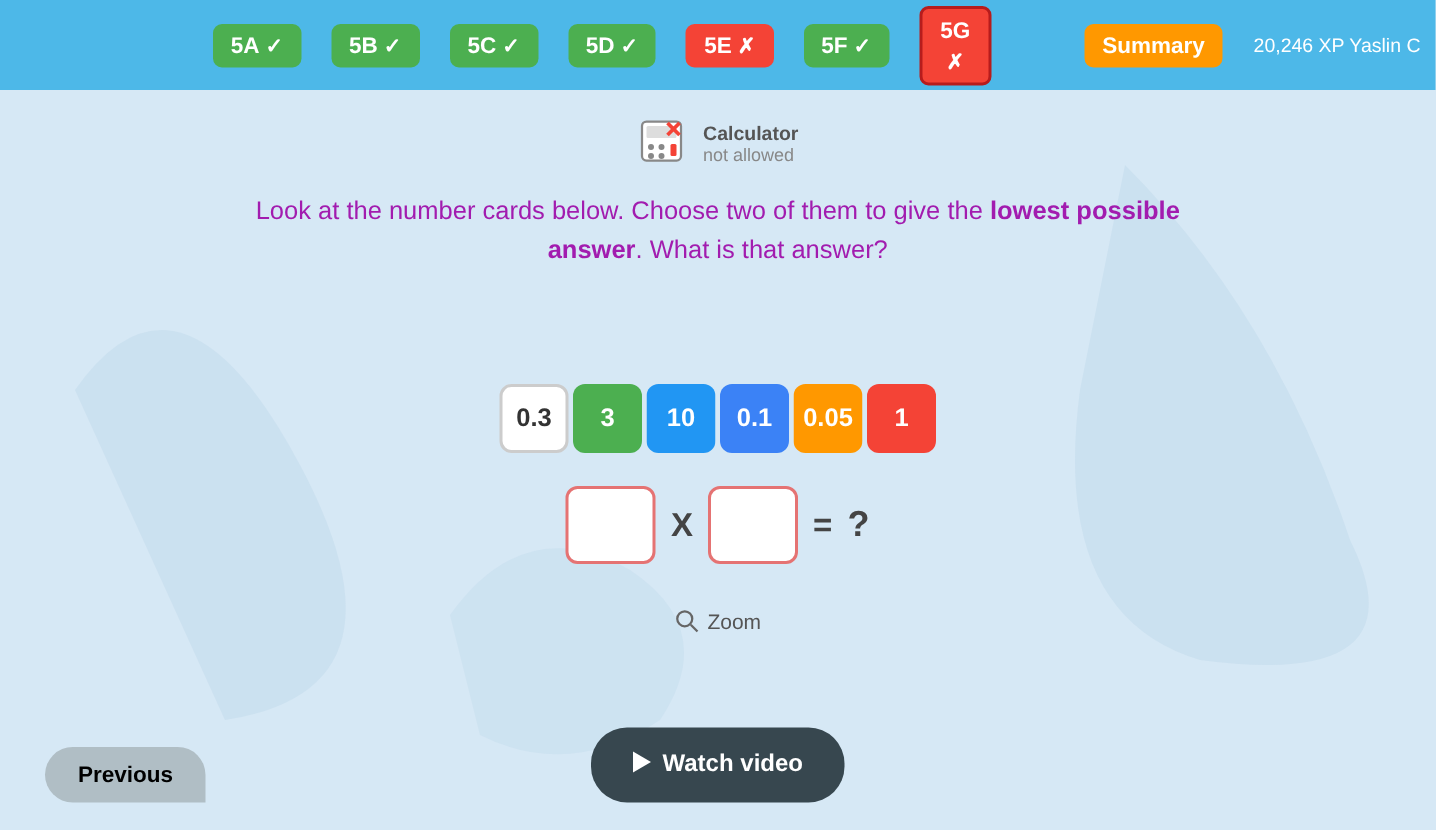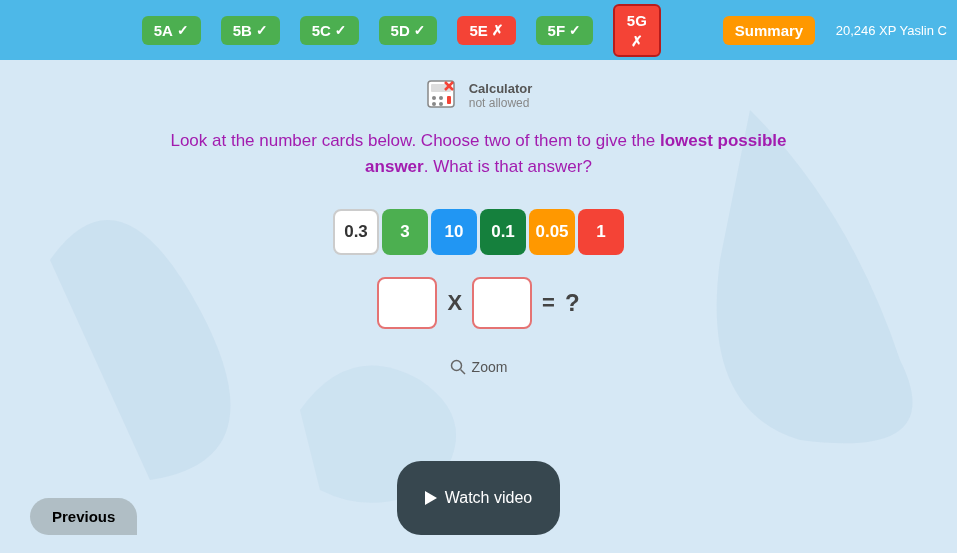--- a/index.html
+++ b/index.html
@@ -135,40 +135,41 @@
       display: flex;
       align-items: center;
       justify-content: center;
       width: 46px;
       height: 46px;
       border-radius: 8px;
       font-size: 17px;
       font-weight: 700;
       cursor: pointer;
       border: 2px solid transparent;
+      margin-top: 47px;
     }
 
     .card-outlined {
       background: white;
       border: 2px solid #ccc;
       color: #333;
     }
 
     .card-green {
       background: #4caf50;
       color: white;
     }
 
     .card-blue {
       background: #2196f3;
       color: white;
     }
 
     .card-teal {
-      background: #15803d;
+      background: #3b82f6;
       color: white;
     }
 
     .card-orange {
       background: #ff9800;
       color: white;
     }
 
     .card-red {
       background: #f44336;
@@ -242,26 +243,25 @@
       font-size: 15px;
       font-weight: 600;
       cursor: pointer;
     }
 
     .watch-video-btn {
       background: #37474f;
       color: white;
       border: none;
       border-radius: 24px;
-      padding: 28px 28px;
+      padding: 16px 28px;
       font-size: 16px;
-      font-weight: 400;
+      font-weight: 700;
       cursor: pointer;
       display: flex;
-      align-items: center;
       gap: 8px;
     }
 
     
     .bg-shapes {
       position: absolute;
       top: 60px;
       left: 0;
       width: 100%;
       height: calc(100% - 60px);

